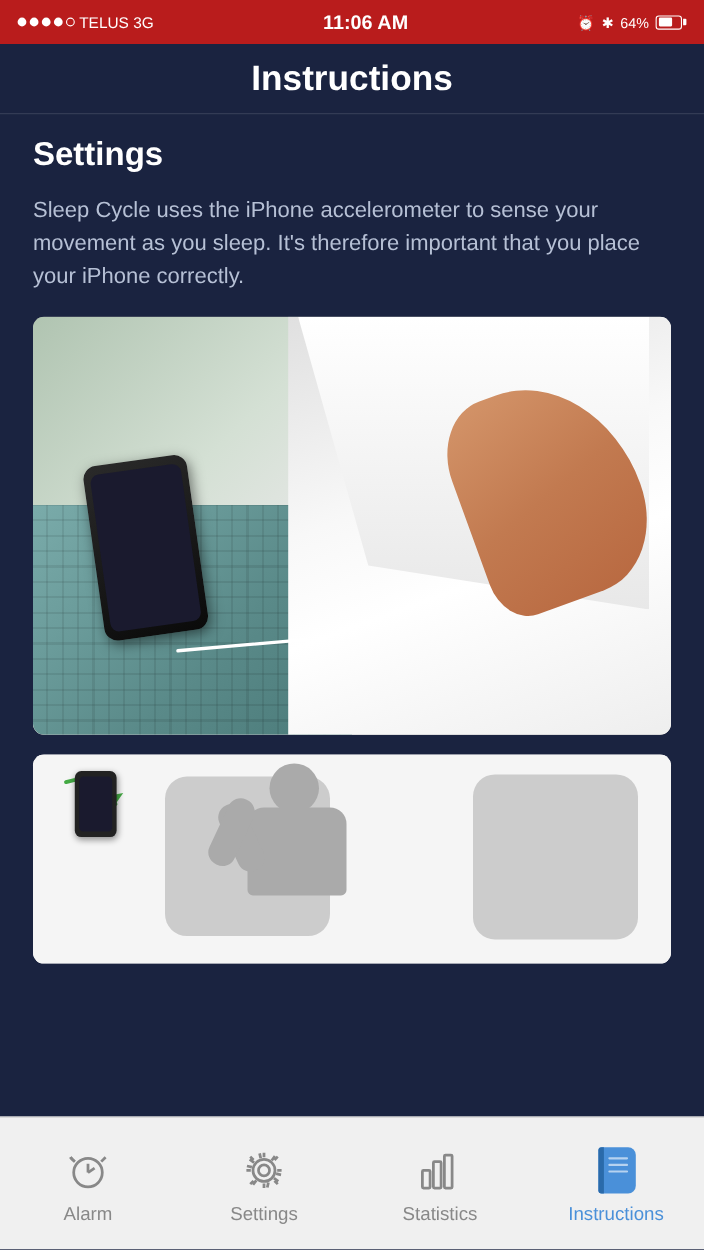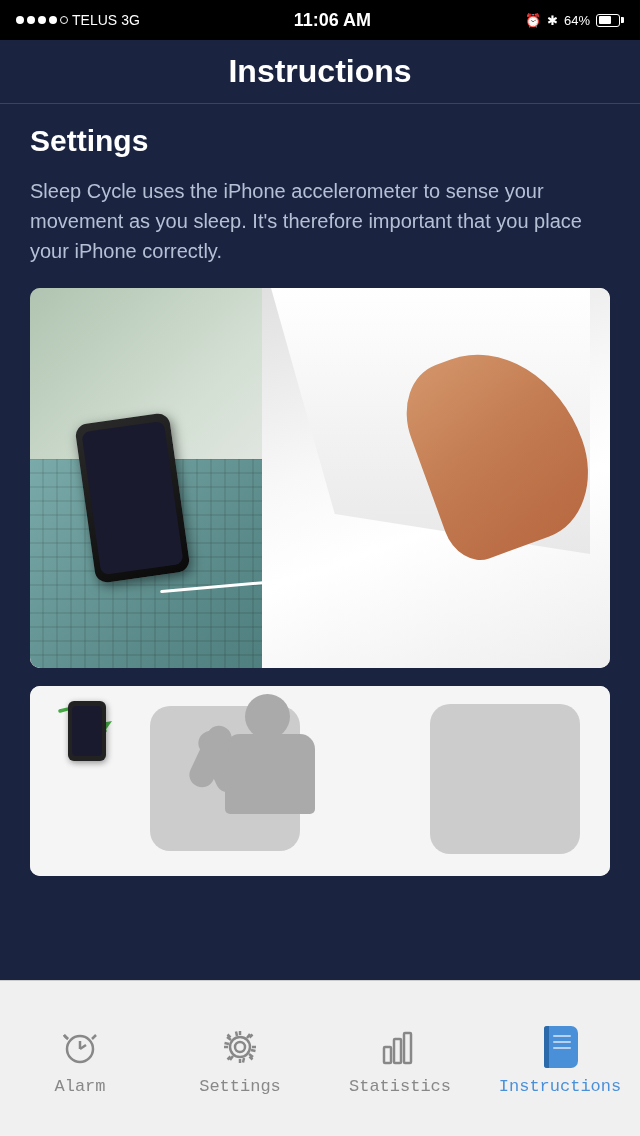--- a/index.html
+++ b/index.html
@@ -11,21 +11,21 @@
       background: #1a2340;
       font-family: -apple-system, 'Helvetica Neue', Helvetica, Arial, sans-serif;
       overflow: hidden;
       position: relative;
     }
 
     
     #status-bar {
       width: 640px;
       height: 40px;
-      background: #000000;
+      background: #b91c1c;
       display: flex;
       align-items: center;
       justify-content: space-between;
       padding: 0 16px;
       color: white;
       font-size: 14px;
       font-weight: 500;
     }
 
     .status-left {
@@ -273,26 +273,25 @@
       display: flex;
       align-items: center;
     }
 
     
     #tab-bar {
       position: absolute;
       bottom: 0;
       left: 0;
       width: 640px;
-      height: 156px;
+      height: 121px;
       background: #f0f0f0;
       border-top: 1px solid #cccccc;
       display: flex;
       align-items: center;
-      font-family: Liberation Mono, monospace;
     }
 
     .tab-item {
       flex: 1;
       display: flex;
       flex-direction: column;
       align-items: center;
       justify-content: center;
       height: 100%;
       cursor: pointer;

